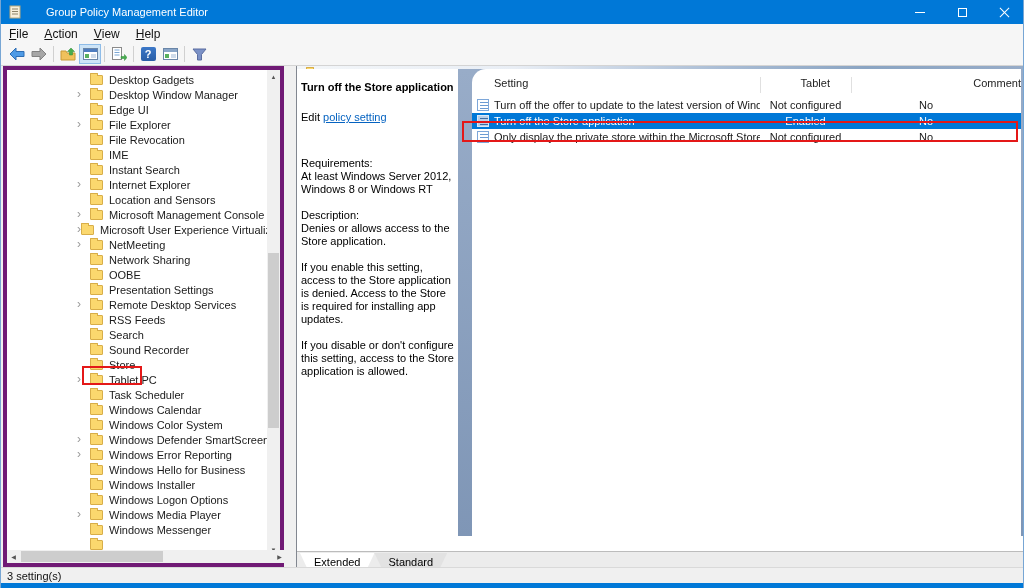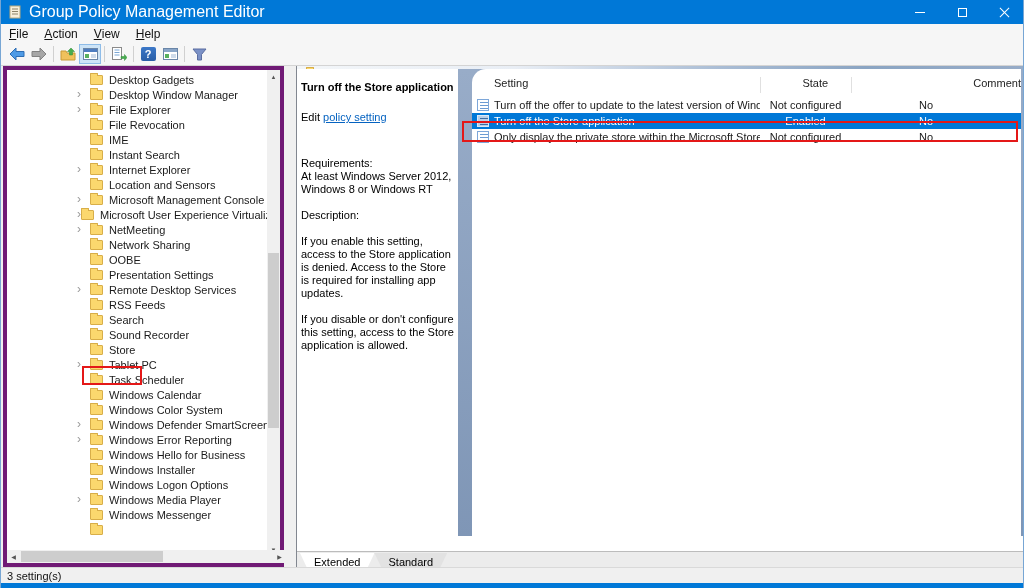--- a/index.html
+++ b/index.html
@@ -8,21 +8,21 @@
     position:relative; width:1024px; height:588px; overflow:hidden;
     font-family:"Liberation Sans", sans-serif; background:#f0f0f0;
     border-left:1px solid #77a6d4; border-right:1px solid #77a6d4;
   }
   .abs { position:absolute; }
 
   
   .titlebar { left:0; top:0; width:1024px; height:24px; background:#0078d7;
     display:flex; align-items:center; color:#fff; }
   .titlebar .app-icon { margin-left:7px; width:14px; height:14px; display:flex; }
-  .titlebar .title-text { margin-left:7px; font-size:16px; }
+  .titlebar .title-text { margin-left:24px; font-size:11px; }
   .win-controls { margin-left:auto; display:flex; height:24px; }
   .win-btn { width:42px; height:24px; display:flex; align-items:center; justify-content:center; }
   .glyph-min { width:10px; height:1px; background:#fff; }
   .glyph-max { width:9px; height:9px; border:1px solid #fff; }
   .glyph-close { position:relative; width:11px; height:11px; }
   .glyph-close::before,.glyph-close::after { content:""; position:absolute; left:-1px; top:5px;
     width:13px; height:1px; background:#fff; }
   .glyph-close::before { transform:rotate(45deg); } .glyph-close::after { transform:rotate(-45deg); }
 
   
@@ -216,20 +216,25 @@
             <span class="expander"></span>
             <span class="folder"></span>
             <span>Desktop Gadgets</span>
           </div>
           <div class="tree-row">
             <span class="expander">›</span>
             <span class="folder"></span>
             <span>Desktop Window Manager</span>
           </div>
           <div class="tree-row">
+            <span class="expander"></span>
+            <span class="folder"></span>
+            <span>Edge UI</span>
+          </div>
+          <div class="tree-row">
             <span class="expander">›</span>
             <span class="folder"></span>
             <span>File Explorer</span>
           </div>
           <div class="tree-row">
             <span class="expander"></span>
             <span class="folder"></span>
             <span>File Revocation</span>
           </div>
           <div class="tree-row">
@@ -391,28 +396,29 @@
         <div class="desc-title">Turn off the Store application</div>
         <div class="edit-line">
           <span>Edit </span><a href="#">policy setting</a>
         </div>
         <div class="req-block">
           <div>Requirements:</div>
           <div>At least Windows Server 2012, Windows 8 or Windows RT</div>
         </div>
         <div class="desc-block">
           <div>Description:</div>
+          <div>Denies or allows access to the Store application.</div>
         </div>
         <div class="desc-para">If you enable this setting, access to the Store application is denied. Access to the Store is required for installing app updates.</div>
         <div class="desc-para">If you disable or don't configure this setting, access to the Store application is allowed.</div>
       </div>
       <div class="list-panel">
         <div class="list-header">
           <div class="col-setting-h">Setting</div>
-          <div class="col-state-h">State</div>
+          <div class="col-state-h">Tablet</div>
           <div class="col-comment-h">Comment</div>
           <div class="col-sep" style="left:288px;"></div>
           <div class="col-sep" style="left:379px;"></div>
         </div>
         <div id="list-rows">
             <div class="list-row">
               <div class="cell-setting">
                 <span class="row-icon"></span>
                 <span>Turn off the offer to update to the latest version of Windows</span>
               </div>

